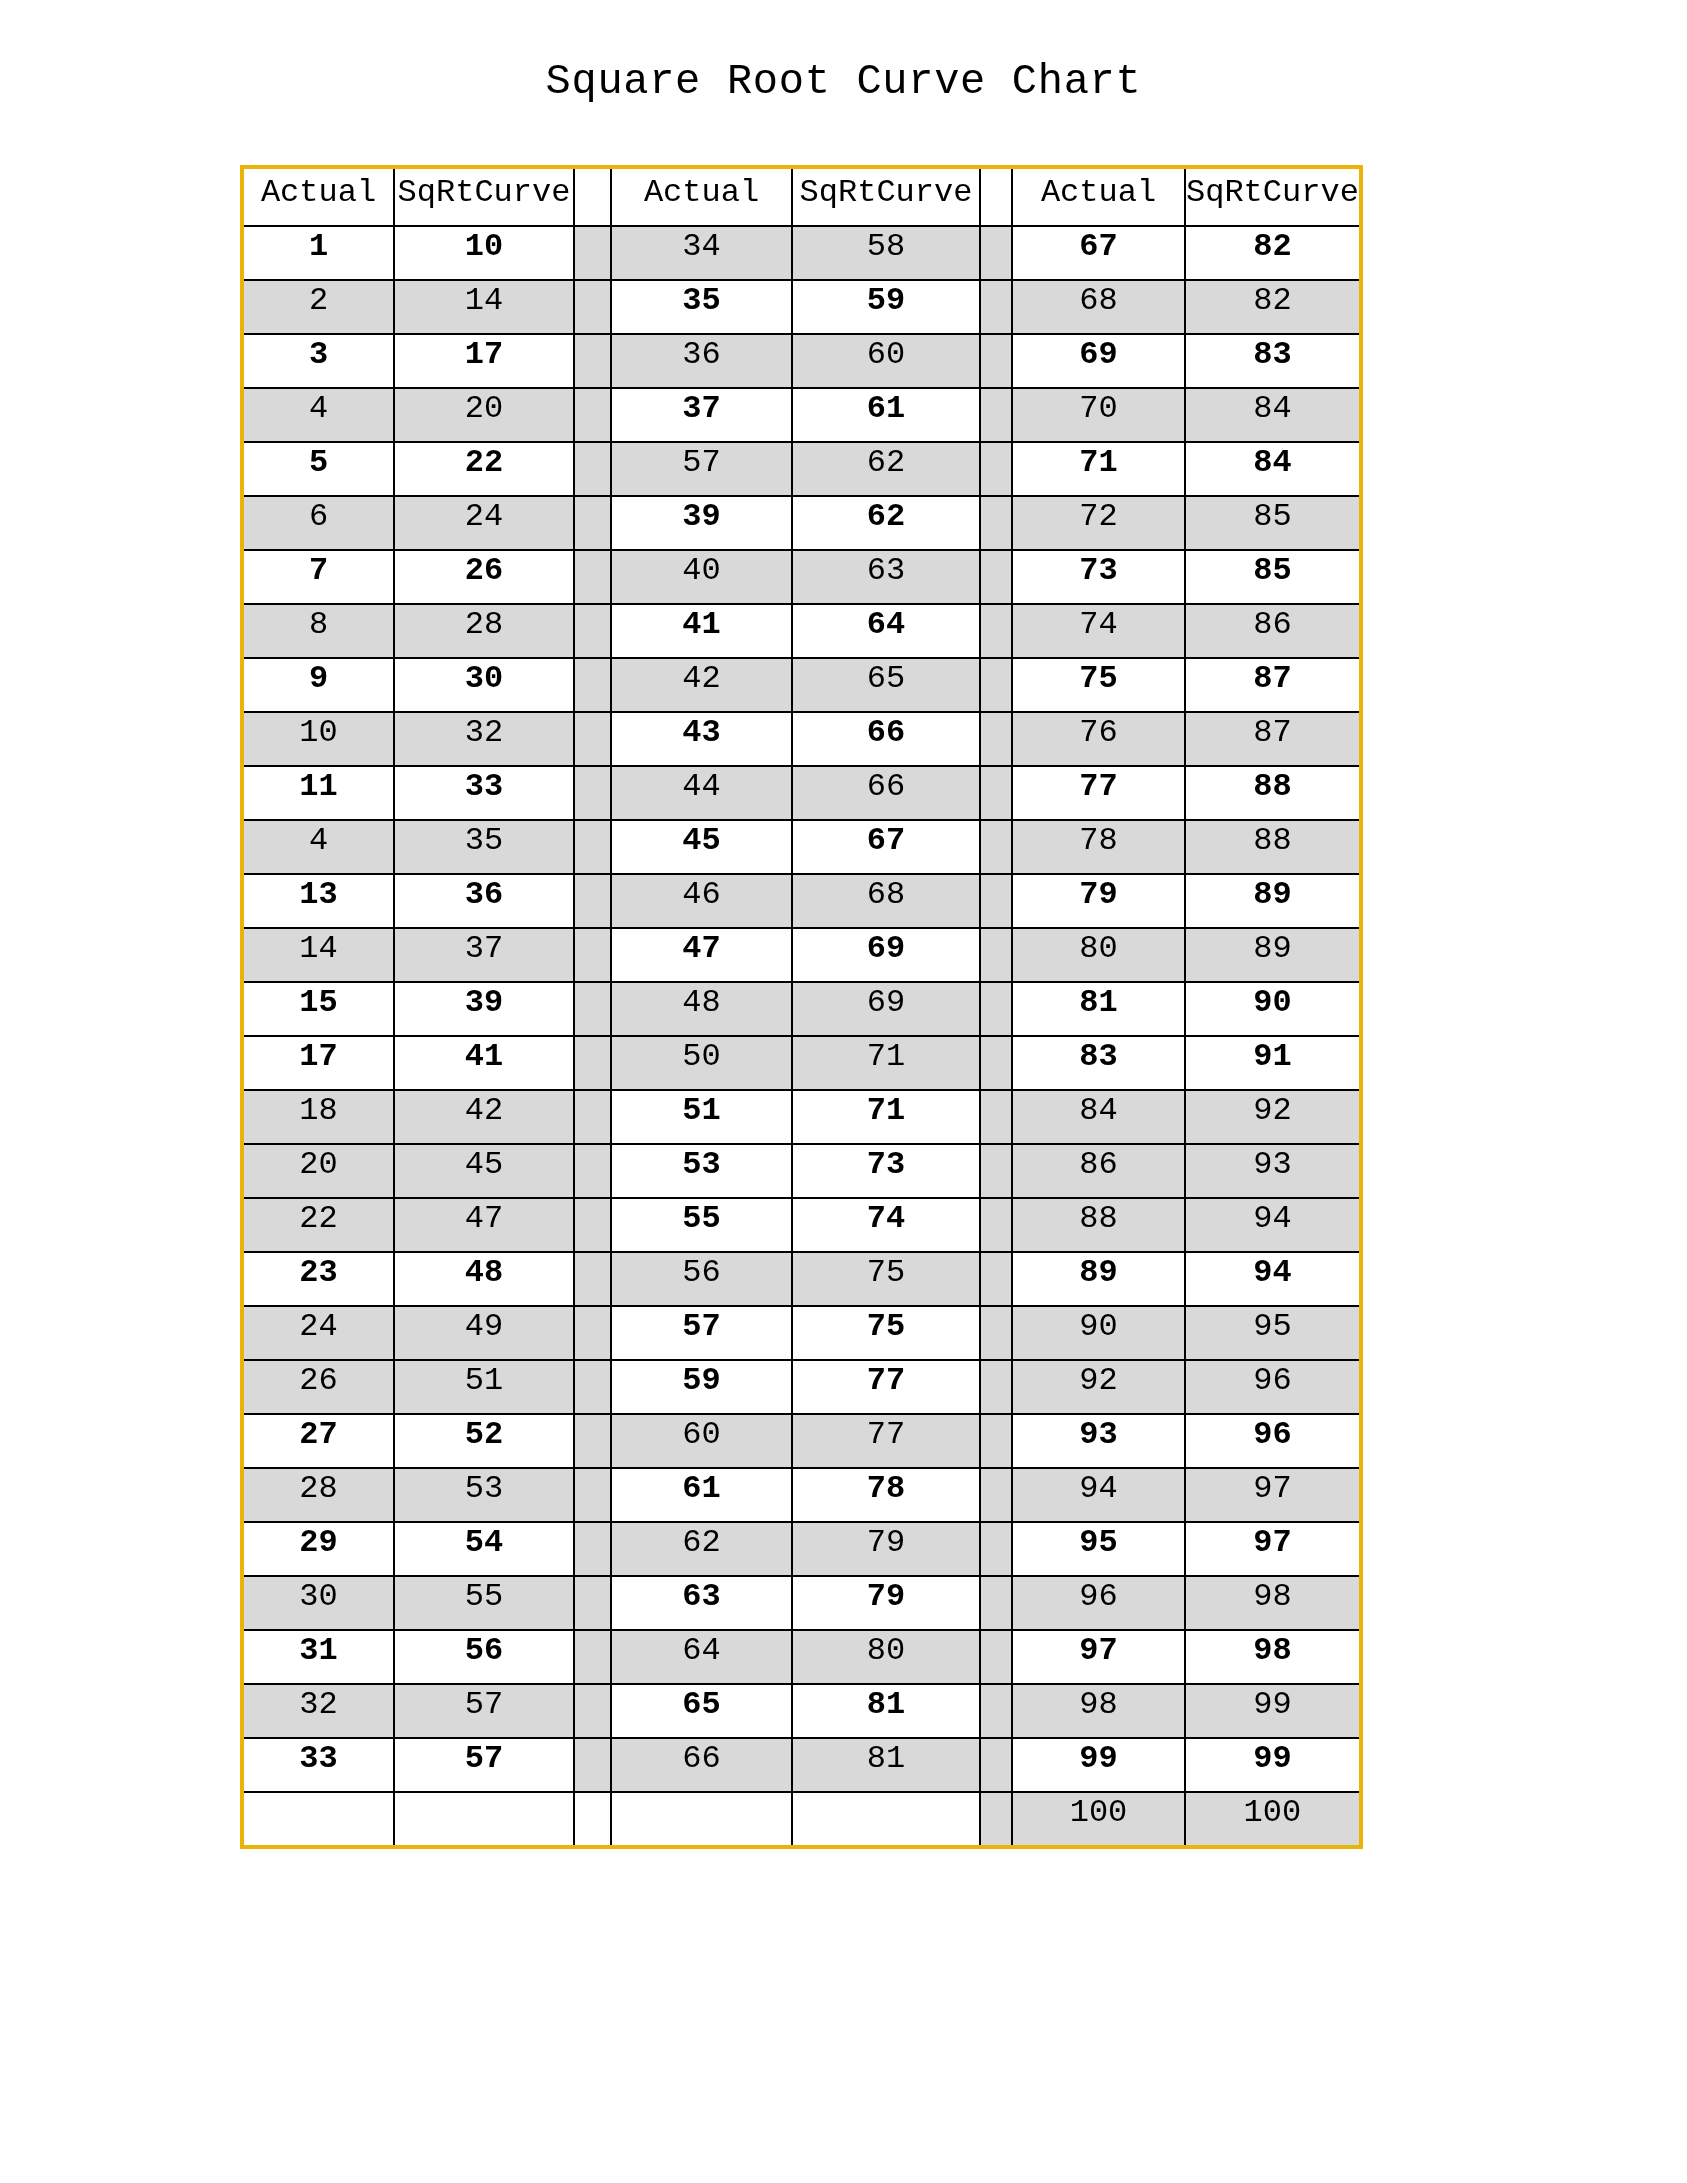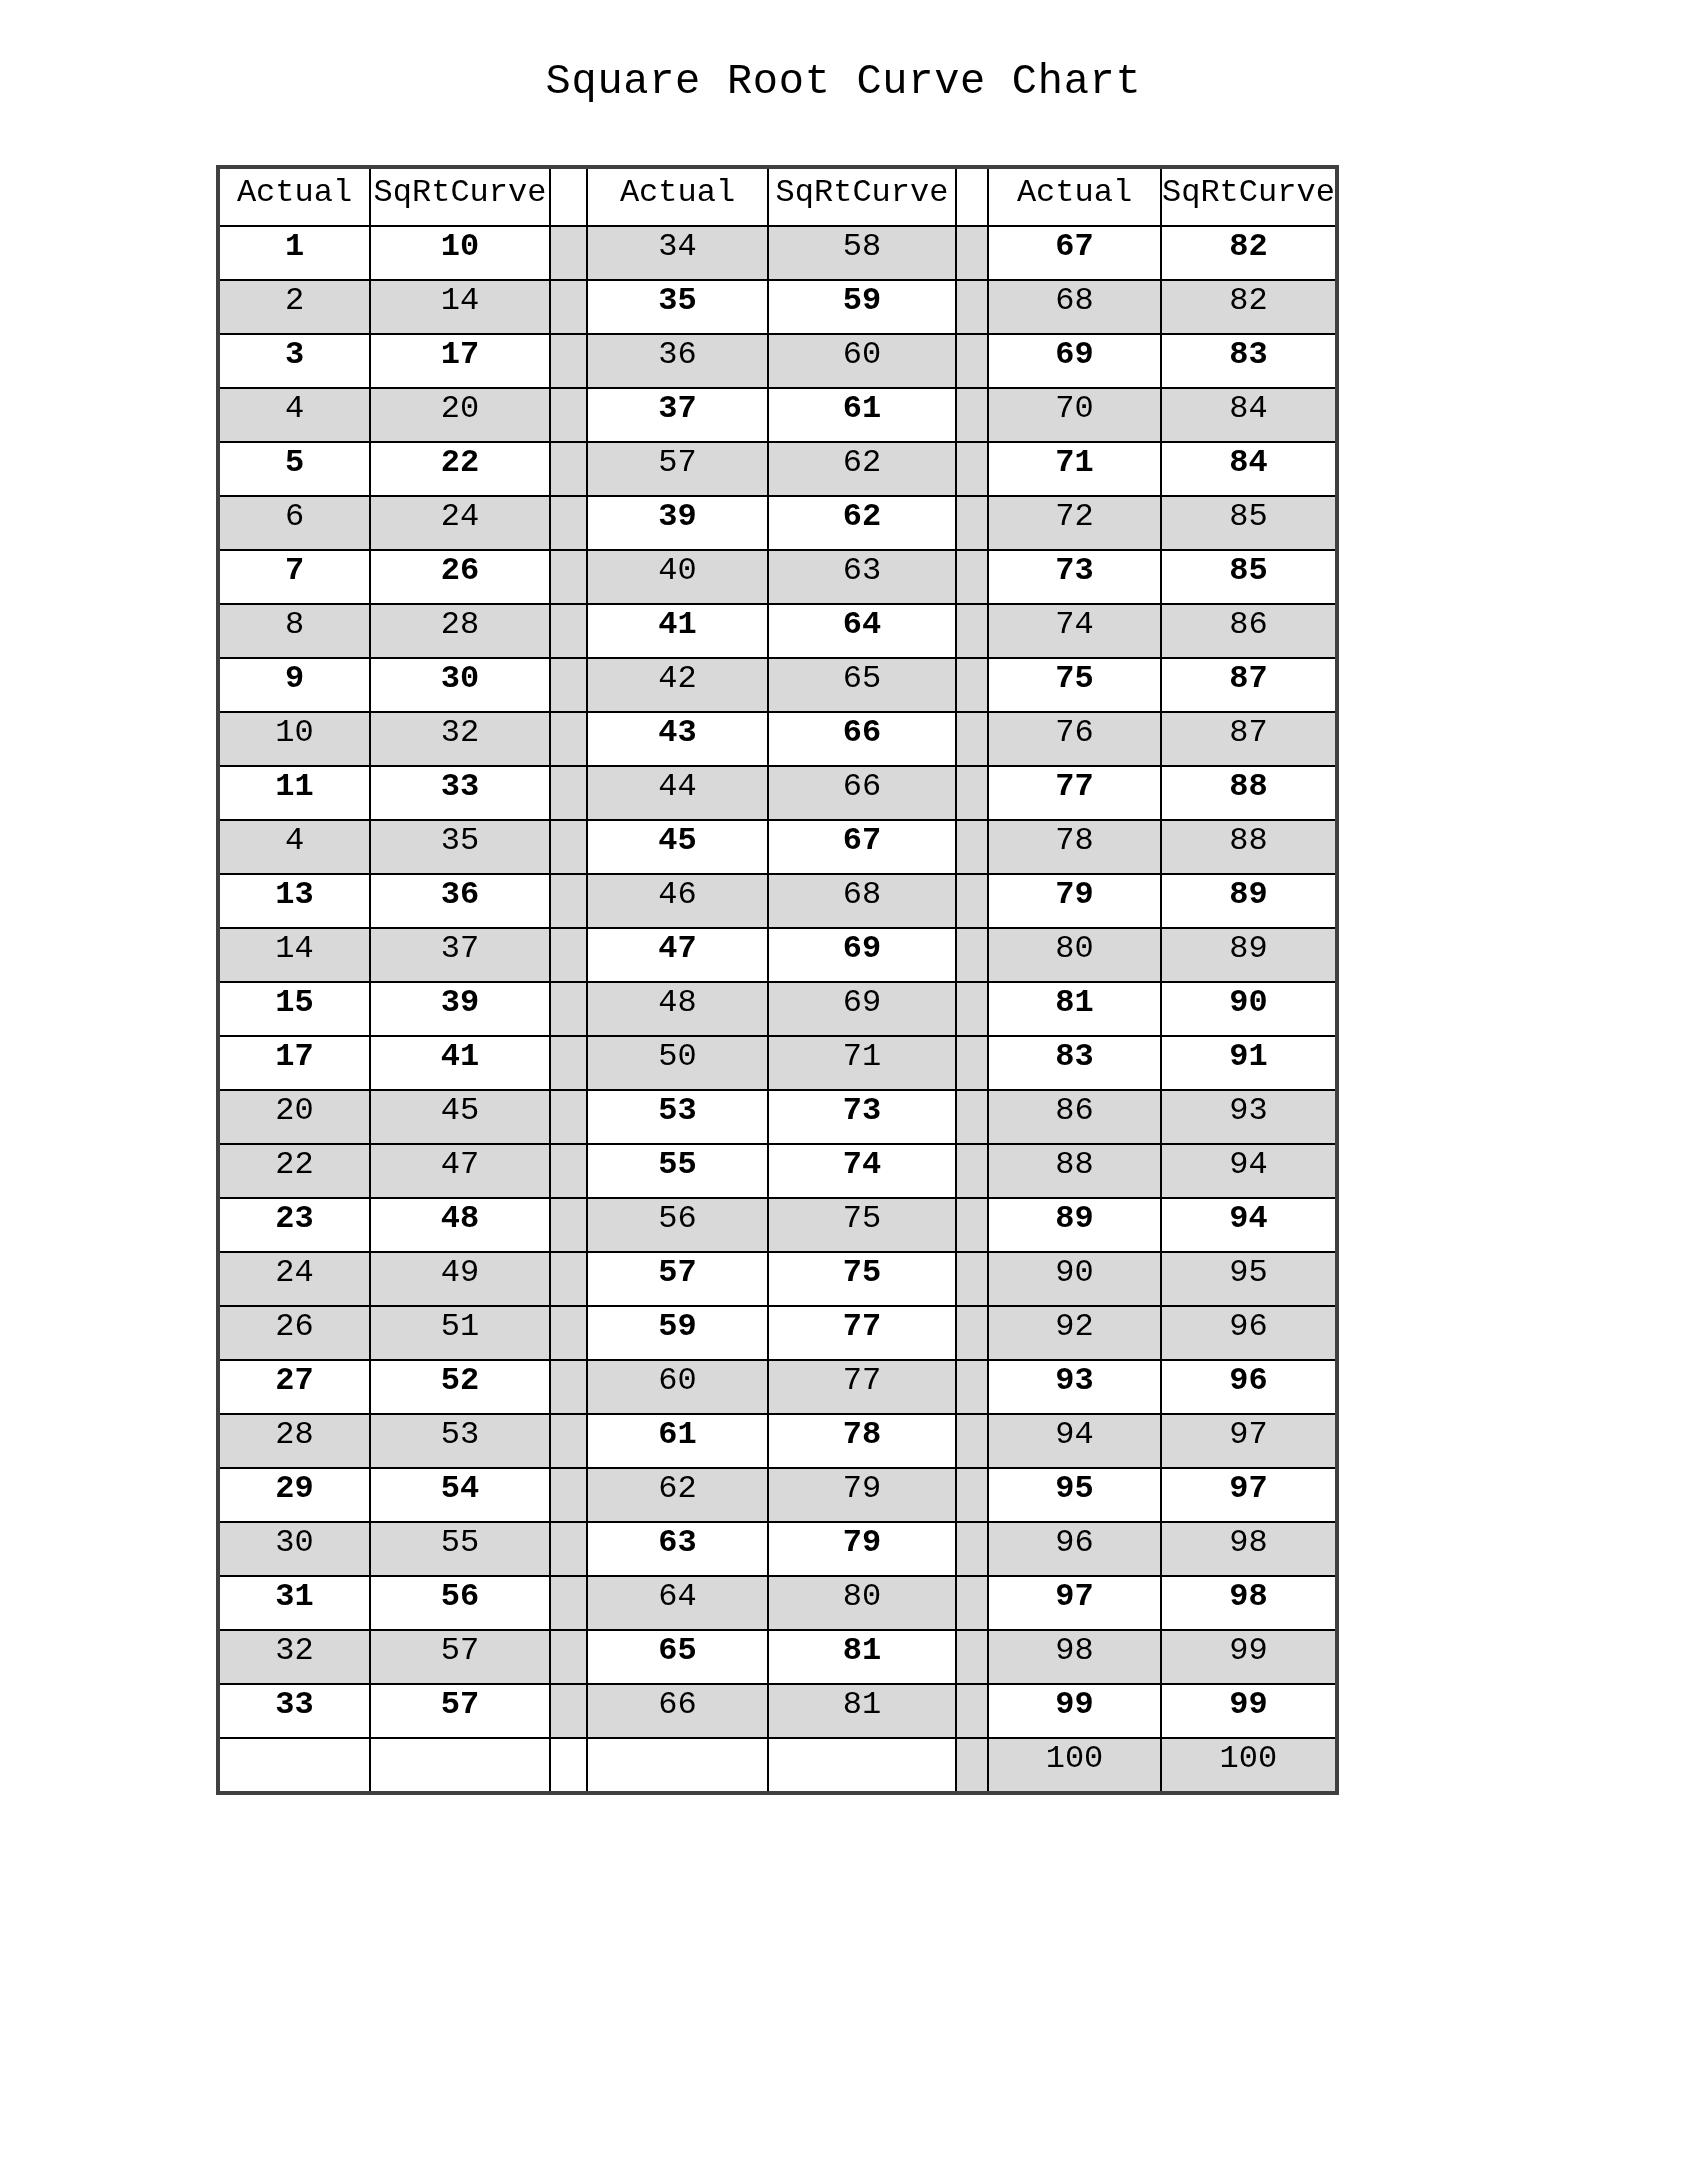--- a/index.html
+++ b/index.html
@@ -7,23 +7,23 @@
     position:relative; width:1687px; height:2183px;
     background:#ffffff; font-family:Liberation Mono, monospace;
     color:#000; overflow:hidden;
   }
   .title {
     position:absolute; left:0; top:58px; width:1687px;
     margin:0; text-align:center;
     font-size:42px; font-weight:400; letter-spacing:0.7px;
   }
   table.grid {
-    position:absolute; left:216px; top:165px;
+    position:absolute; left:240px; top:165px;
     border-collapse:collapse; table-layout:fixed;
-    border:4px solid #404040;
+    border:4px solid #eab308;
   }
   .grid th, .grid td {
     border:2.6px solid #000;
     text-align:center; vertical-align:top;
     font-size:32px; line-height:1.0;
     padding:0; overflow:hidden;
   }
   .grid th { font-weight:400; height:48px; padding-top:8px; }
   .grid td { height:48px; padding-top:4px; }
   .grid td.g { background:var(--shade,#d9d9d9); }
@@ -214,20 +214,30 @@
           <td class="b">17</td>
           <td class="b">41</td>
           <td class="sep g"></td>
           <td class="g">50</td>
           <td class="g">71</td>
           <td class="sep g"></td>
           <td class="b">83</td>
           <td class="b">91</td>
         </tr>
         <tr>
+          <td class="g">18</td>
+          <td class="g">42</td>
+          <td class="sep g"></td>
+          <td class="b">51</td>
+          <td class="b">71</td>
+          <td class="sep g"></td>
+          <td class="g">84</td>
+          <td class="g">92</td>
+        </tr>
+        <tr>
           <td class="g">20</td>
           <td class="g">45</td>
           <td class="sep g"></td>
           <td class="b">53</td>
           <td class="b">73</td>
           <td class="sep g"></td>
           <td class="g">86</td>
           <td class="g">93</td>
         </tr>
         <tr>

